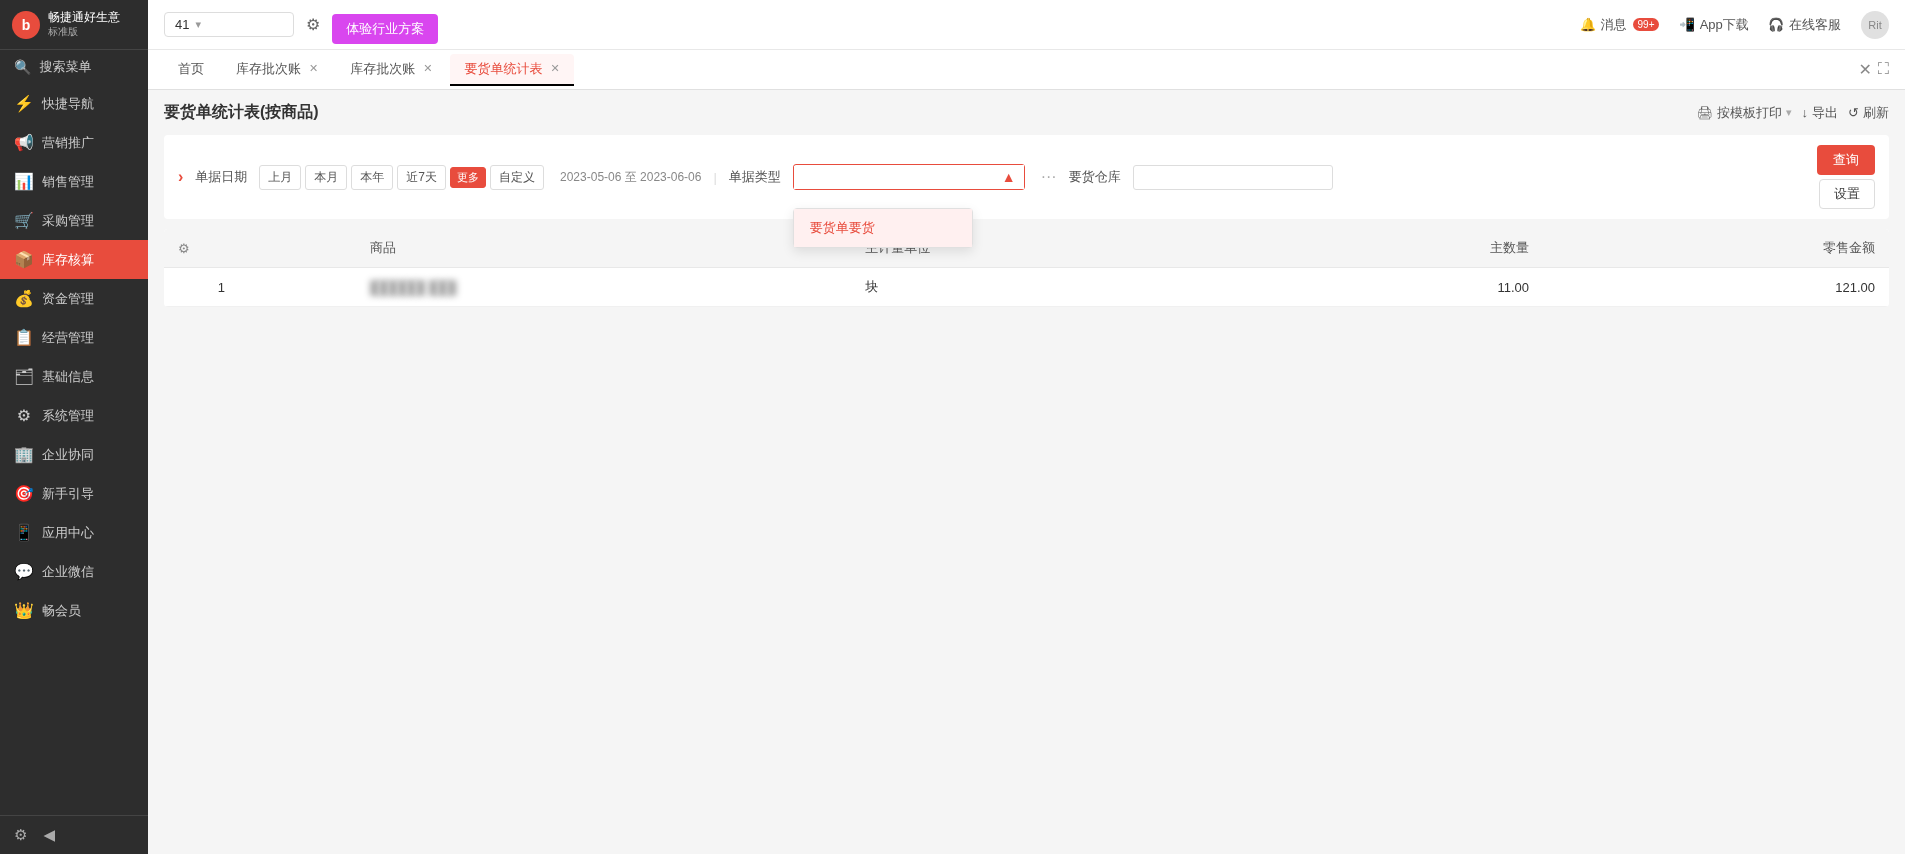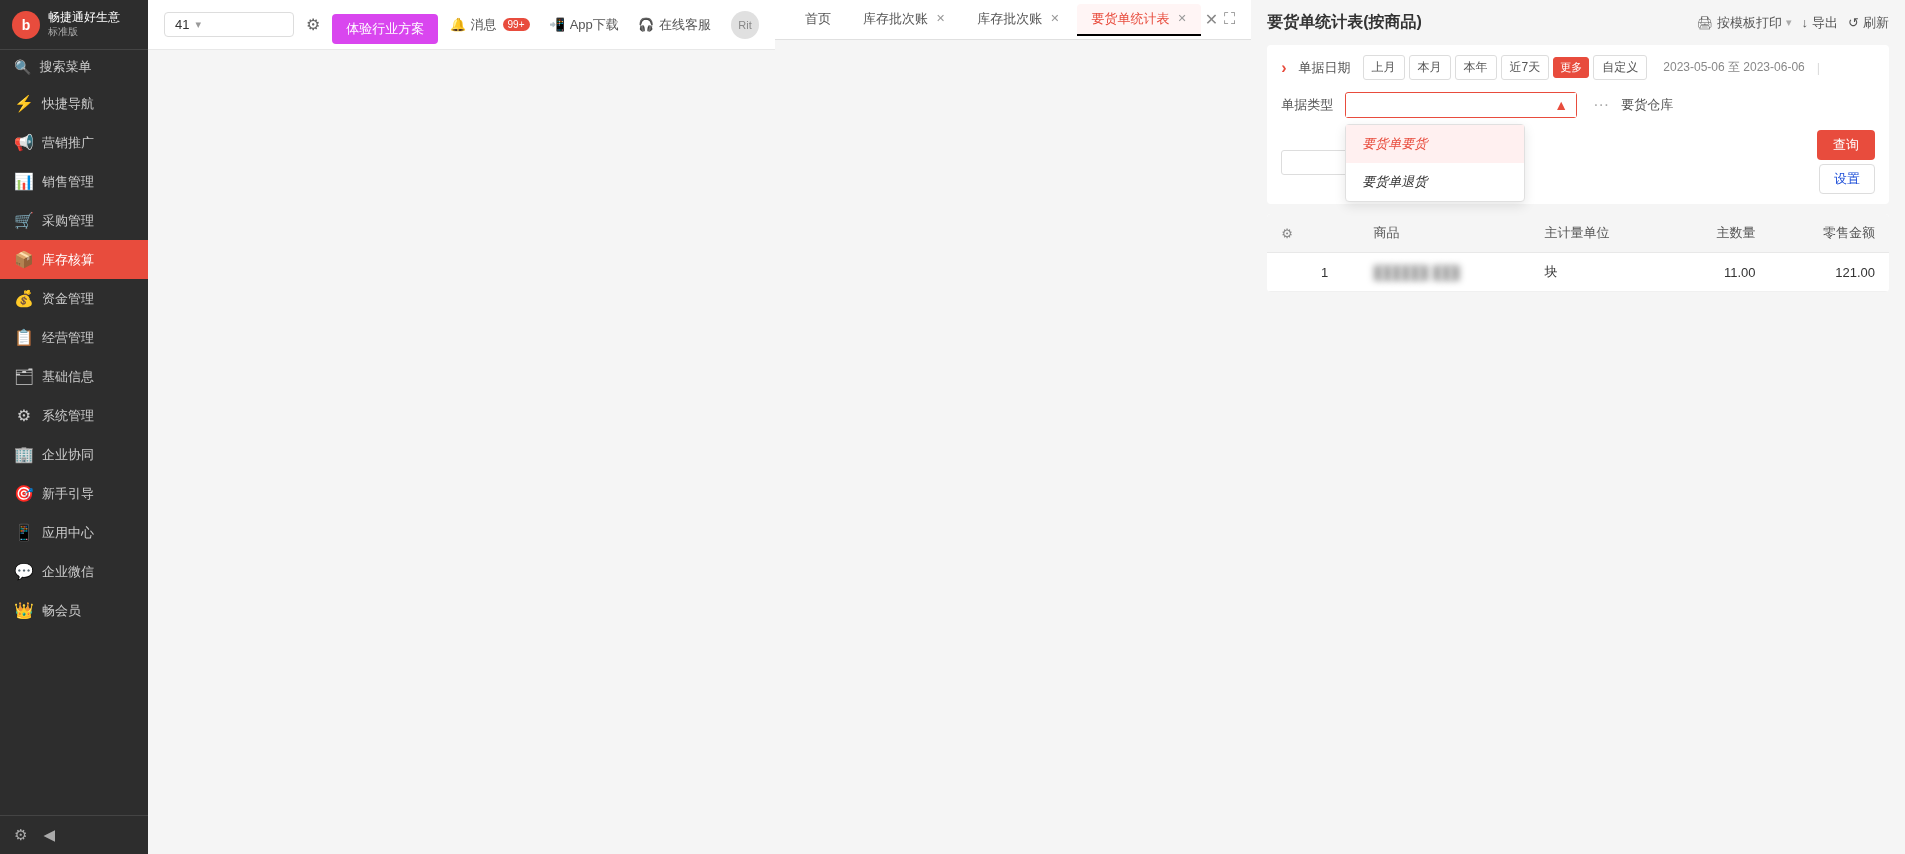--- a/index.html
+++ b/index.html
@@ -69,21 +69,21 @@
       padding: 10px 14px;
       gap: 16px;
     }
     .sidebar-bottom .sb-icon { color: #aaa; cursor: pointer; font-size: 15px; }
 
     .sidebar-scroll { overflow-y: auto; flex: 1; }
     .sidebar-scroll::-webkit-scrollbar { width: 4px; }
     .sidebar-scroll::-webkit-scrollbar-thumb { background: #555; }
 
     
-    .main { flex: 1; display: flex; flex-direction: row; overflow: hidden; }
+    .main { flex: 1; display: flex; flex-direction: column; overflow: hidden; }
 
     
     .top-header {
       height: 50px;
       background: #fff;
       display: flex;
       align-items: center;
       padding: 0 16px;
       border-bottom: 1px solid #e8e8e8;
       gap: 12px;
@@ -180,40 +180,39 @@
     .dropdown-menu {
       position: absolute;
       top: 100%;
       left: 0;
       background: #fff;
       border: 1px solid #e0e0e0;
       border-radius: 4px;
       box-shadow: 0 4px 12px rgba(0,0,0,0.1);
       z-index: 100;
       min-width: 180px;
-      margin-top: 6px;
-      font-style: italic;
+      margin-top: 18px;
     }
     .dropdown-item {
       padding: 10px 16px;
       cursor: pointer;
       font-size: 13px;
       color: #333;
     }
     .dropdown-item.selected { background: #fff0f0; color: #e84c3d; }
 
     .filter-more { color: #aaa; cursor: pointer; font-size: 16px; margin-left: 4px; }
     .filter-warehouse-label { color: #555; font-size: 13px; white-space: nowrap; }
 
     .query-btn {
       background: #e84c3d; color: #fff; border: none; border-radius: 4px;
       padding: 6px 16px; cursor: pointer; font-size: 13px; margin-left: auto;
     }
     .settings-btn {
-      border: 1px solid #ddd; background: #fff; color: #1d4ed8;
+      border: 1px solid #ddd; background: #fff; color: #404040;
       border-radius: 4px; padding: 5px 14px; cursor: pointer; font-size: 13px;
       display: block; margin-top: 4px;
     }
     .filter-right { display: flex; flex-direction: column; align-items: flex-end; margin-left: auto; }
 
     
     .data-table-wrap { background: #fff; border-radius: 4px; overflow: hidden; }
     table { width: 100%; border-collapse: collapse; }
     thead tr { background: #f5f5f5; }
     th { padding: 10px 14px; font-size: 13px; color: #555; font-weight: normal; border-bottom: 1px solid #e8e8e8; text-align: left; white-space: nowrap; }
@@ -417,23 +416,20 @@
 
       <div style="position:relative;">
         <div class="filter-select-wrap">
           <input class="filter-select-input" value="" readonly="" style="cursor: pointer;">
           <span class="filter-select-arrow">▲</span>
         </div>
 
         <div class="dropdown-menu">
           <div class="dropdown-item selected">
             <span>要货单要货</span>
-          </div>
-          <div class="dropdown-item">
-            <span>要货单退货</span>
           </div>
         </div>
       </div>
 
       <span class="filter-more">···</span>
 
       <span class="filter-warehouse-label">要货仓库</span>
       <input class="warehouse-input" value="" placeholder="" style="">
 
       <div class="filter-right">

